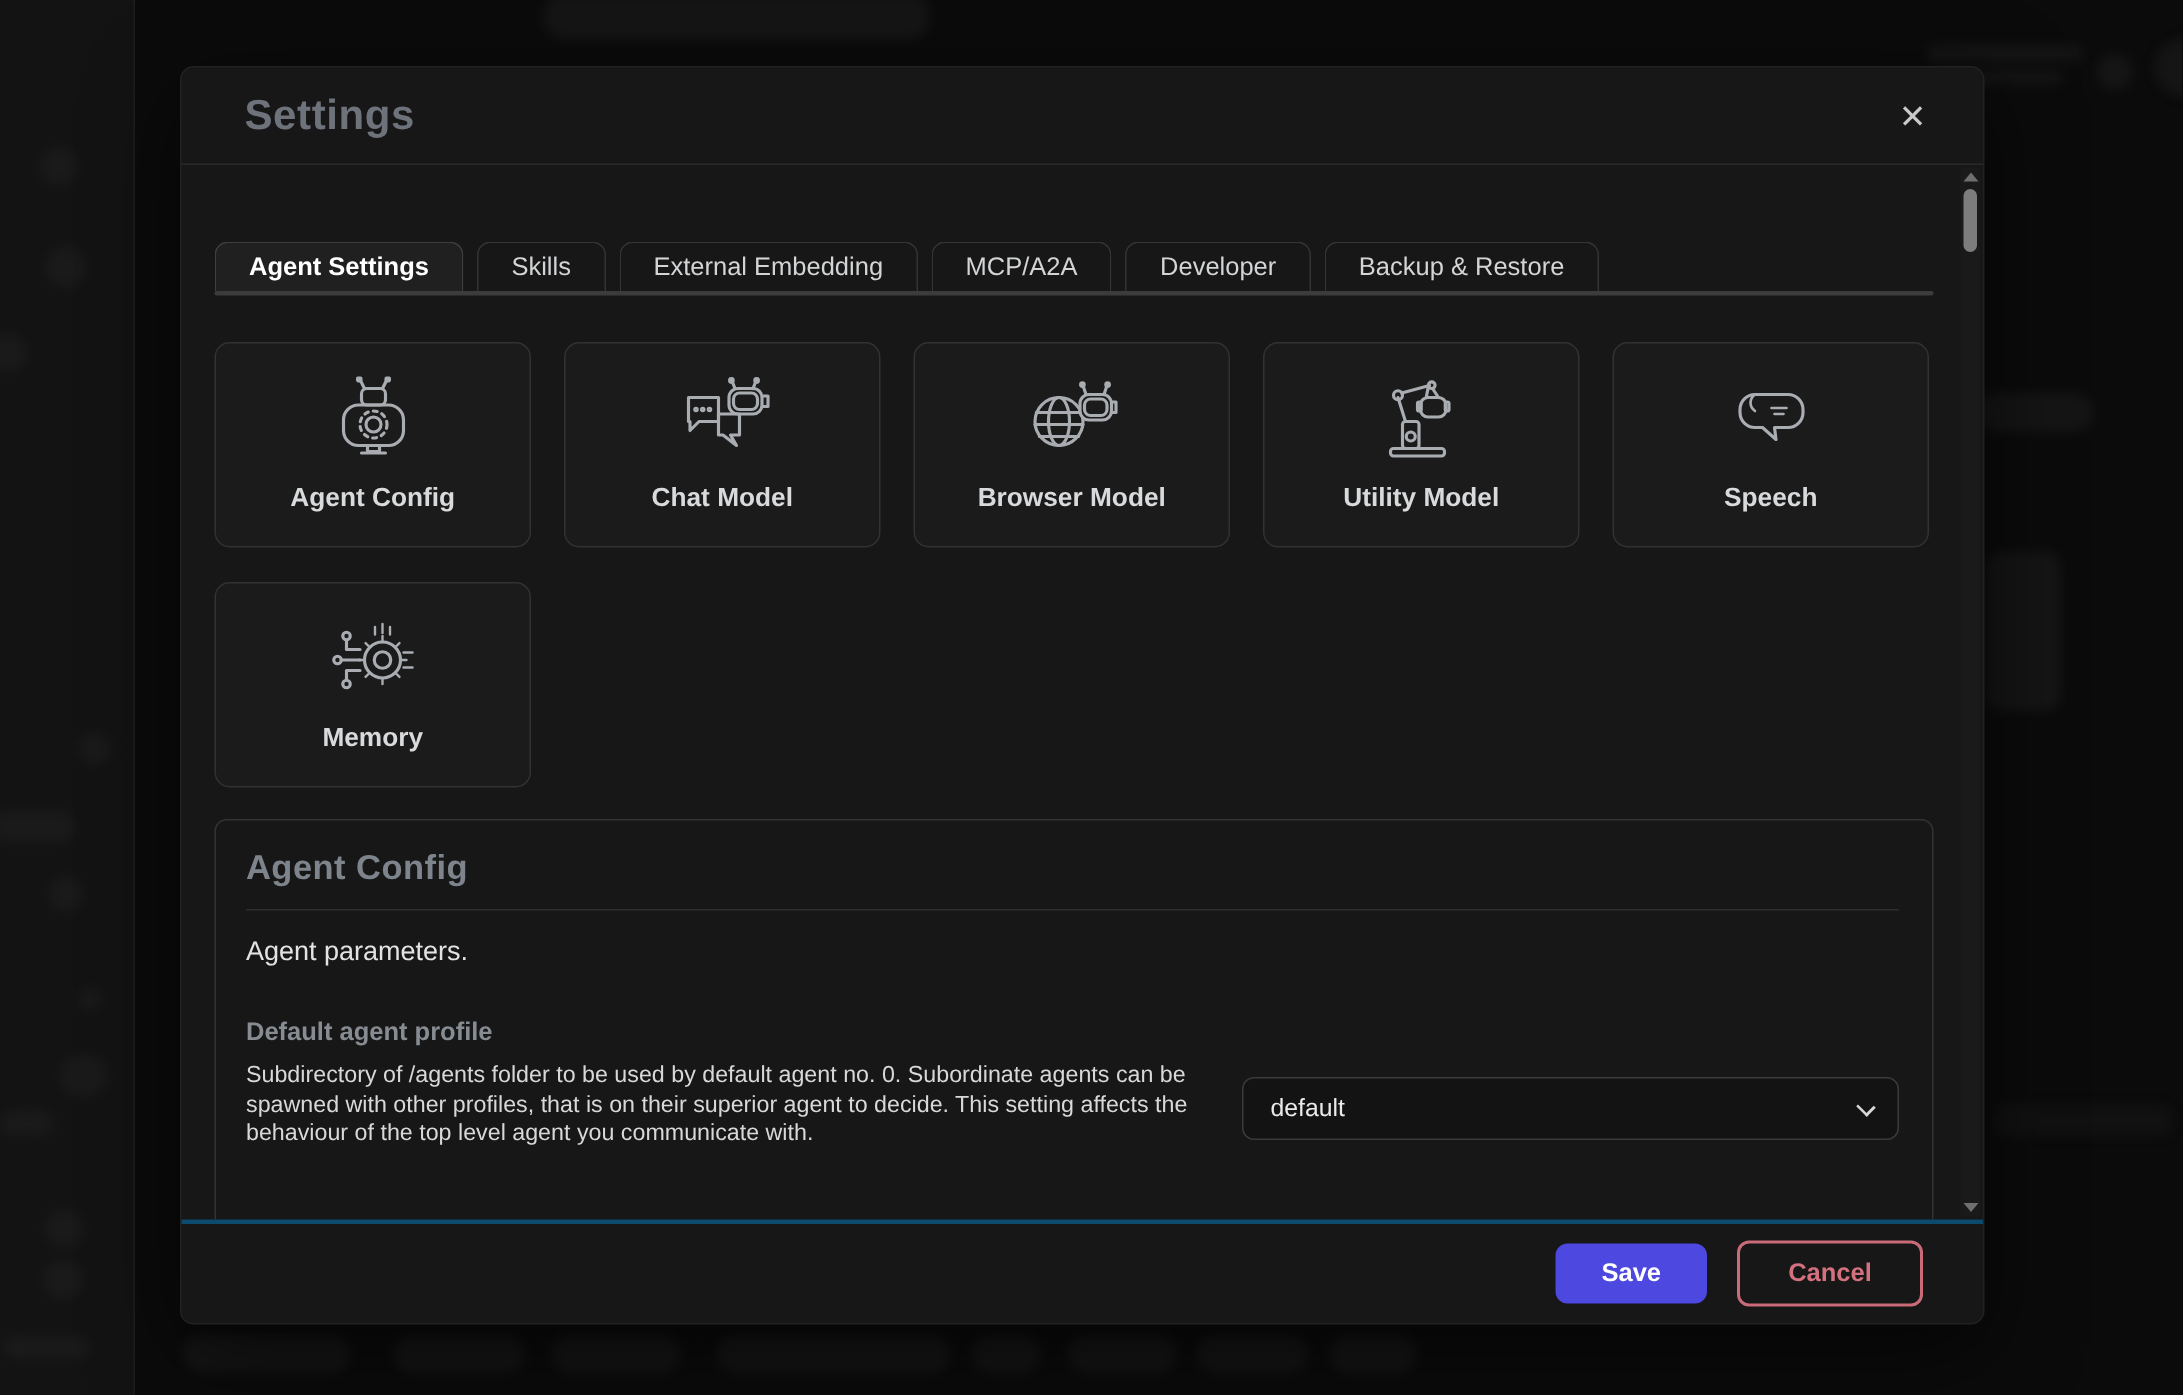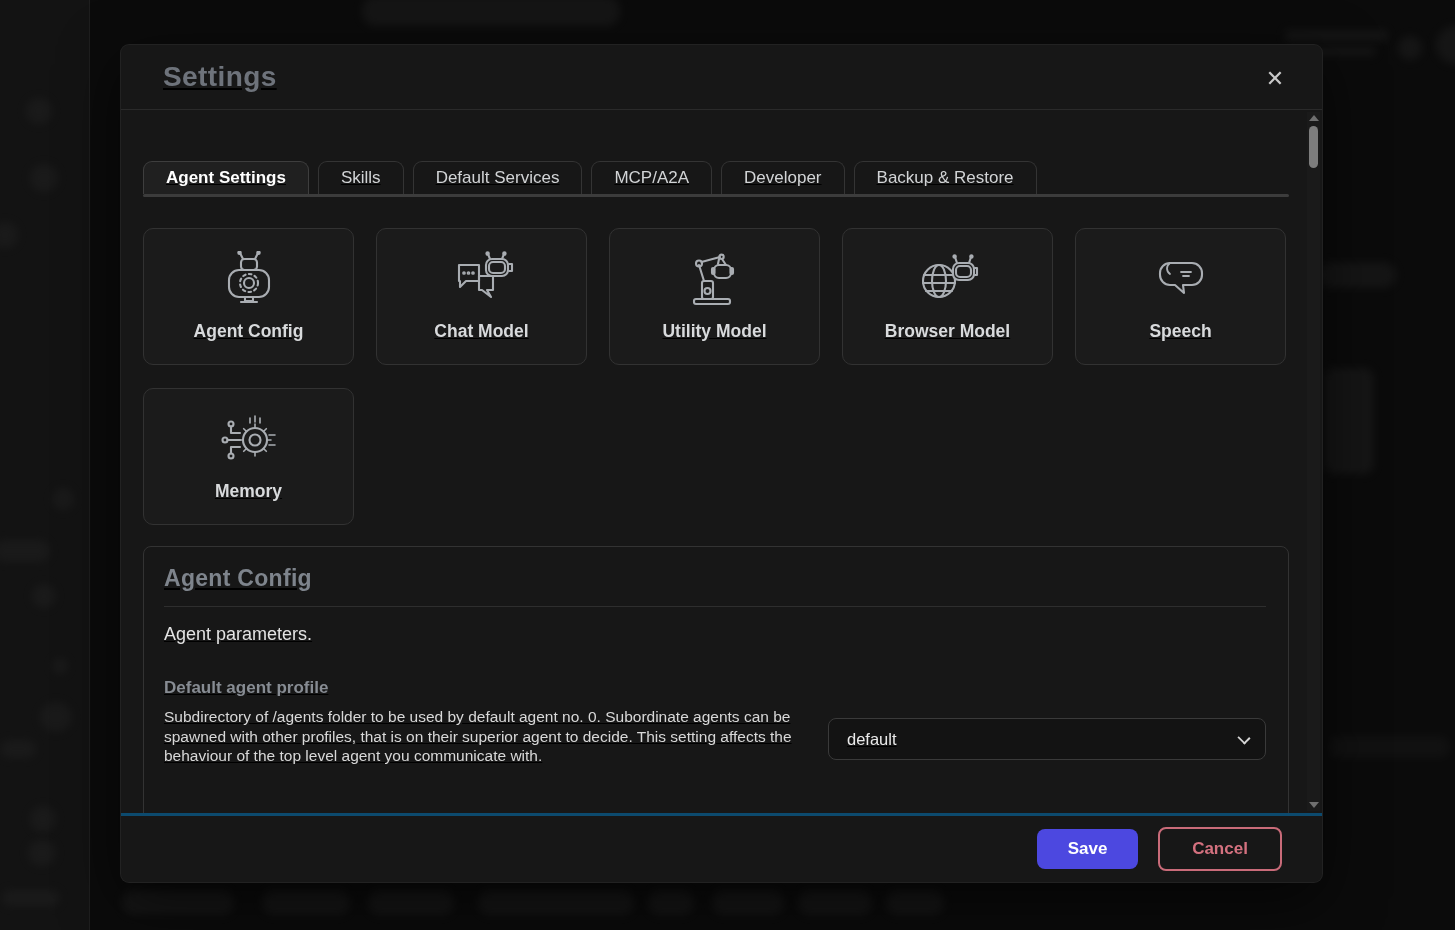--- a/index.html
+++ b/index.html
@@ -19,21 +19,20 @@
     position:absolute; background:#242424; opacity:.42;
     filter:blur(4px); border-radius:14px; pointer-events:none;
   }
   .bgblob.round { border-radius:50%; }
 
   
   .modal {
     position:absolute; left:121px; top:45px; width:1201px; height:837px;
     background:#171717; border-radius:8px;
     box-shadow:0 0 0 1px #222, 0 18px 60px rgba(0,0,0,.6);
-    text-decoration:underline;
   }
   .modal-header {
     position:relative; height:65px; border-bottom:1px solid #2a2a2a;
     display:flex; align-items:center; padding-left:42px;
   }
   .modal-title {
     font-size:28px; font-weight:800; color:#6e737b; letter-spacing:.4px;
   }
   .close-btn {
     position:absolute; right:30px; top:16px; width:34px; height:34px;
@@ -176,21 +175,21 @@
     <div class="modal-header">
       <div class="modal-title">Settings</div>
       <button class="close-btn">✕</button>
     </div>
 
     <div class="modal-body">
 
       <div class="tabs">
         <div class="tab active">Agent Settings</div>
         <div class="tab">Skills</div>
-        <div class="tab">Default Services</div>
+        <div class="tab">External Embedding</div>
         <div class="tab">MCP/A2A</div>
         <div class="tab">Developer</div>
         <div class="tab">Backup &amp; Restore</div>
       </div>
       <div class="tabs-underline"></div>
 
       <div class="cards">
 
         <div class="card">
           <svg width="66" height="58" viewBox="0 0 66 58" fill="none" stroke="#a9adb2" stroke-width="2.1" stroke-linecap="round" stroke-linejoin="round">
@@ -221,54 +220,54 @@
             <path d="M10 14 h20 v16 h-13 l-6 6 v-6 h-1 z"></path>
             <circle cx="15" cy="22" r="0.8"></circle>
               <circle cx="19.5" cy="22" r="0.8"></circle>
               <circle cx="24" cy="22" r="0.8"></circle>
           </svg>
           <div class="card-label">Chat Model</div>
         </div>
 
         <div class="card">
           <svg width="66" height="58" viewBox="0 0 66 58" fill="none" stroke="#a9adb2" stroke-width="2.1" stroke-linecap="round" stroke-linejoin="round">
+            <circle cx="24" cy="30" r="16"></circle>
+            <ellipse cx="24" cy="30" rx="7" ry="16"></ellipse>
+            <path d="M9 24 h30"></path>
+              <path d="M8 32 h32"></path>
+              <path d="M11 40 h26"></path>
+            <line x1="42" y1="12" x2="40" y2="6"></line>
+              <circle cx="39.6" cy="5.4" r="1.2"></circle>
+            <line x1="54" y1="12" x2="56" y2="6"></line>
+              <circle cx="56.4" cy="5.4" r="1.2"></circle>
+            <rect x="38" y="12" width="21" height="17" rx="6" fill="#1b1b1b"></rect>
+            <rect x="41" y="15" width="15" height="11" rx="4"></rect>
+            <path d="M59.5 17 h2.5 v7 h-2.5"></path>
+          </svg>
+          <div class="card-label">Browser Model</div>
+        </div>
+
+        <div class="card">
+          <svg width="66" height="58" viewBox="0 0 66 58" fill="none" stroke="#a9adb2" stroke-width="2.1" stroke-linecap="round" stroke-linejoin="round">
             <rect x="12" y="48" width="36" height="5" rx="2"></rect>
             <rect x="20" y="30" width="11" height="18" rx="2"></rect>
             <circle cx="25.5" cy="40" r="3"></circle>
             <path d="M22 30 L17 14"></path>
               <circle cx="17" cy="12.5" r="3"></circle>
             <path d="M19.5 11 L38 6"></path>
               <circle cx="39.5" cy="5.8" r="2.2"></circle>
             <path d="M40 8 L44 14"></path>
               <path d="M37 8 L36 13"></path>
             <rect x="32" y="14" width="17" height="13" rx="5"></rect>
             <rect x="30" y="17" width="2.5" height="6" rx="1"></rect>
             <rect x="48.5" y="17" width="2.5" height="6" rx="1"></rect>
           </svg>
           <div class="card-label">Utility Model</div>
         </div>
 
-        <div class="card">
-          <svg width="66" height="58" viewBox="0 0 66 58" fill="none" stroke="#a9adb2" stroke-width="2.1" stroke-linecap="round" stroke-linejoin="round">
-            <circle cx="24" cy="30" r="16"></circle>
-            <ellipse cx="24" cy="30" rx="7" ry="16"></ellipse>
-            <path d="M9 24 h30"></path>
-              <path d="M8 32 h32"></path>
-              <path d="M11 40 h26"></path>
-            <line x1="42" y1="12" x2="40" y2="6"></line>
-              <circle cx="39.6" cy="5.4" r="1.2"></circle>
-            <line x1="54" y1="12" x2="56" y2="6"></line>
-              <circle cx="56.4" cy="5.4" r="1.2"></circle>
-            <rect x="38" y="12" width="21" height="17" rx="6" fill="#1b1b1b"></rect>
-            <rect x="41" y="15" width="15" height="11" rx="4"></rect>
-            <path d="M59.5 17 h2.5 v7 h-2.5"></path>
-          </svg>
-          <div class="card-label">Browser Model</div>
-        </div>
-
 
         <div class="card">
           <svg width="66" height="58" viewBox="0 0 66 58" fill="none" stroke="#a9adb2" stroke-width="2.1" stroke-linecap="round" stroke-linejoin="round">
             <path d="M22 12 h22 a10 10 0 0 1 10 10 v2 a10 10 0 0 1 -10 10 h-9 l1 8 -9 -8 h-5 a10 10 0 0 1 -10 -10 v-2 a10 10 0 0 1 10 -10 z"></path>
             <path d="M22 12 c-4 3 -4 8 0 11" stroke-width="1.8"></path>
             <path d="M33 21 h10 M35 25 h6" stroke-width="1.8"></path>
           </svg>
           <div class="card-label">Speech</div>
         </div>
 

